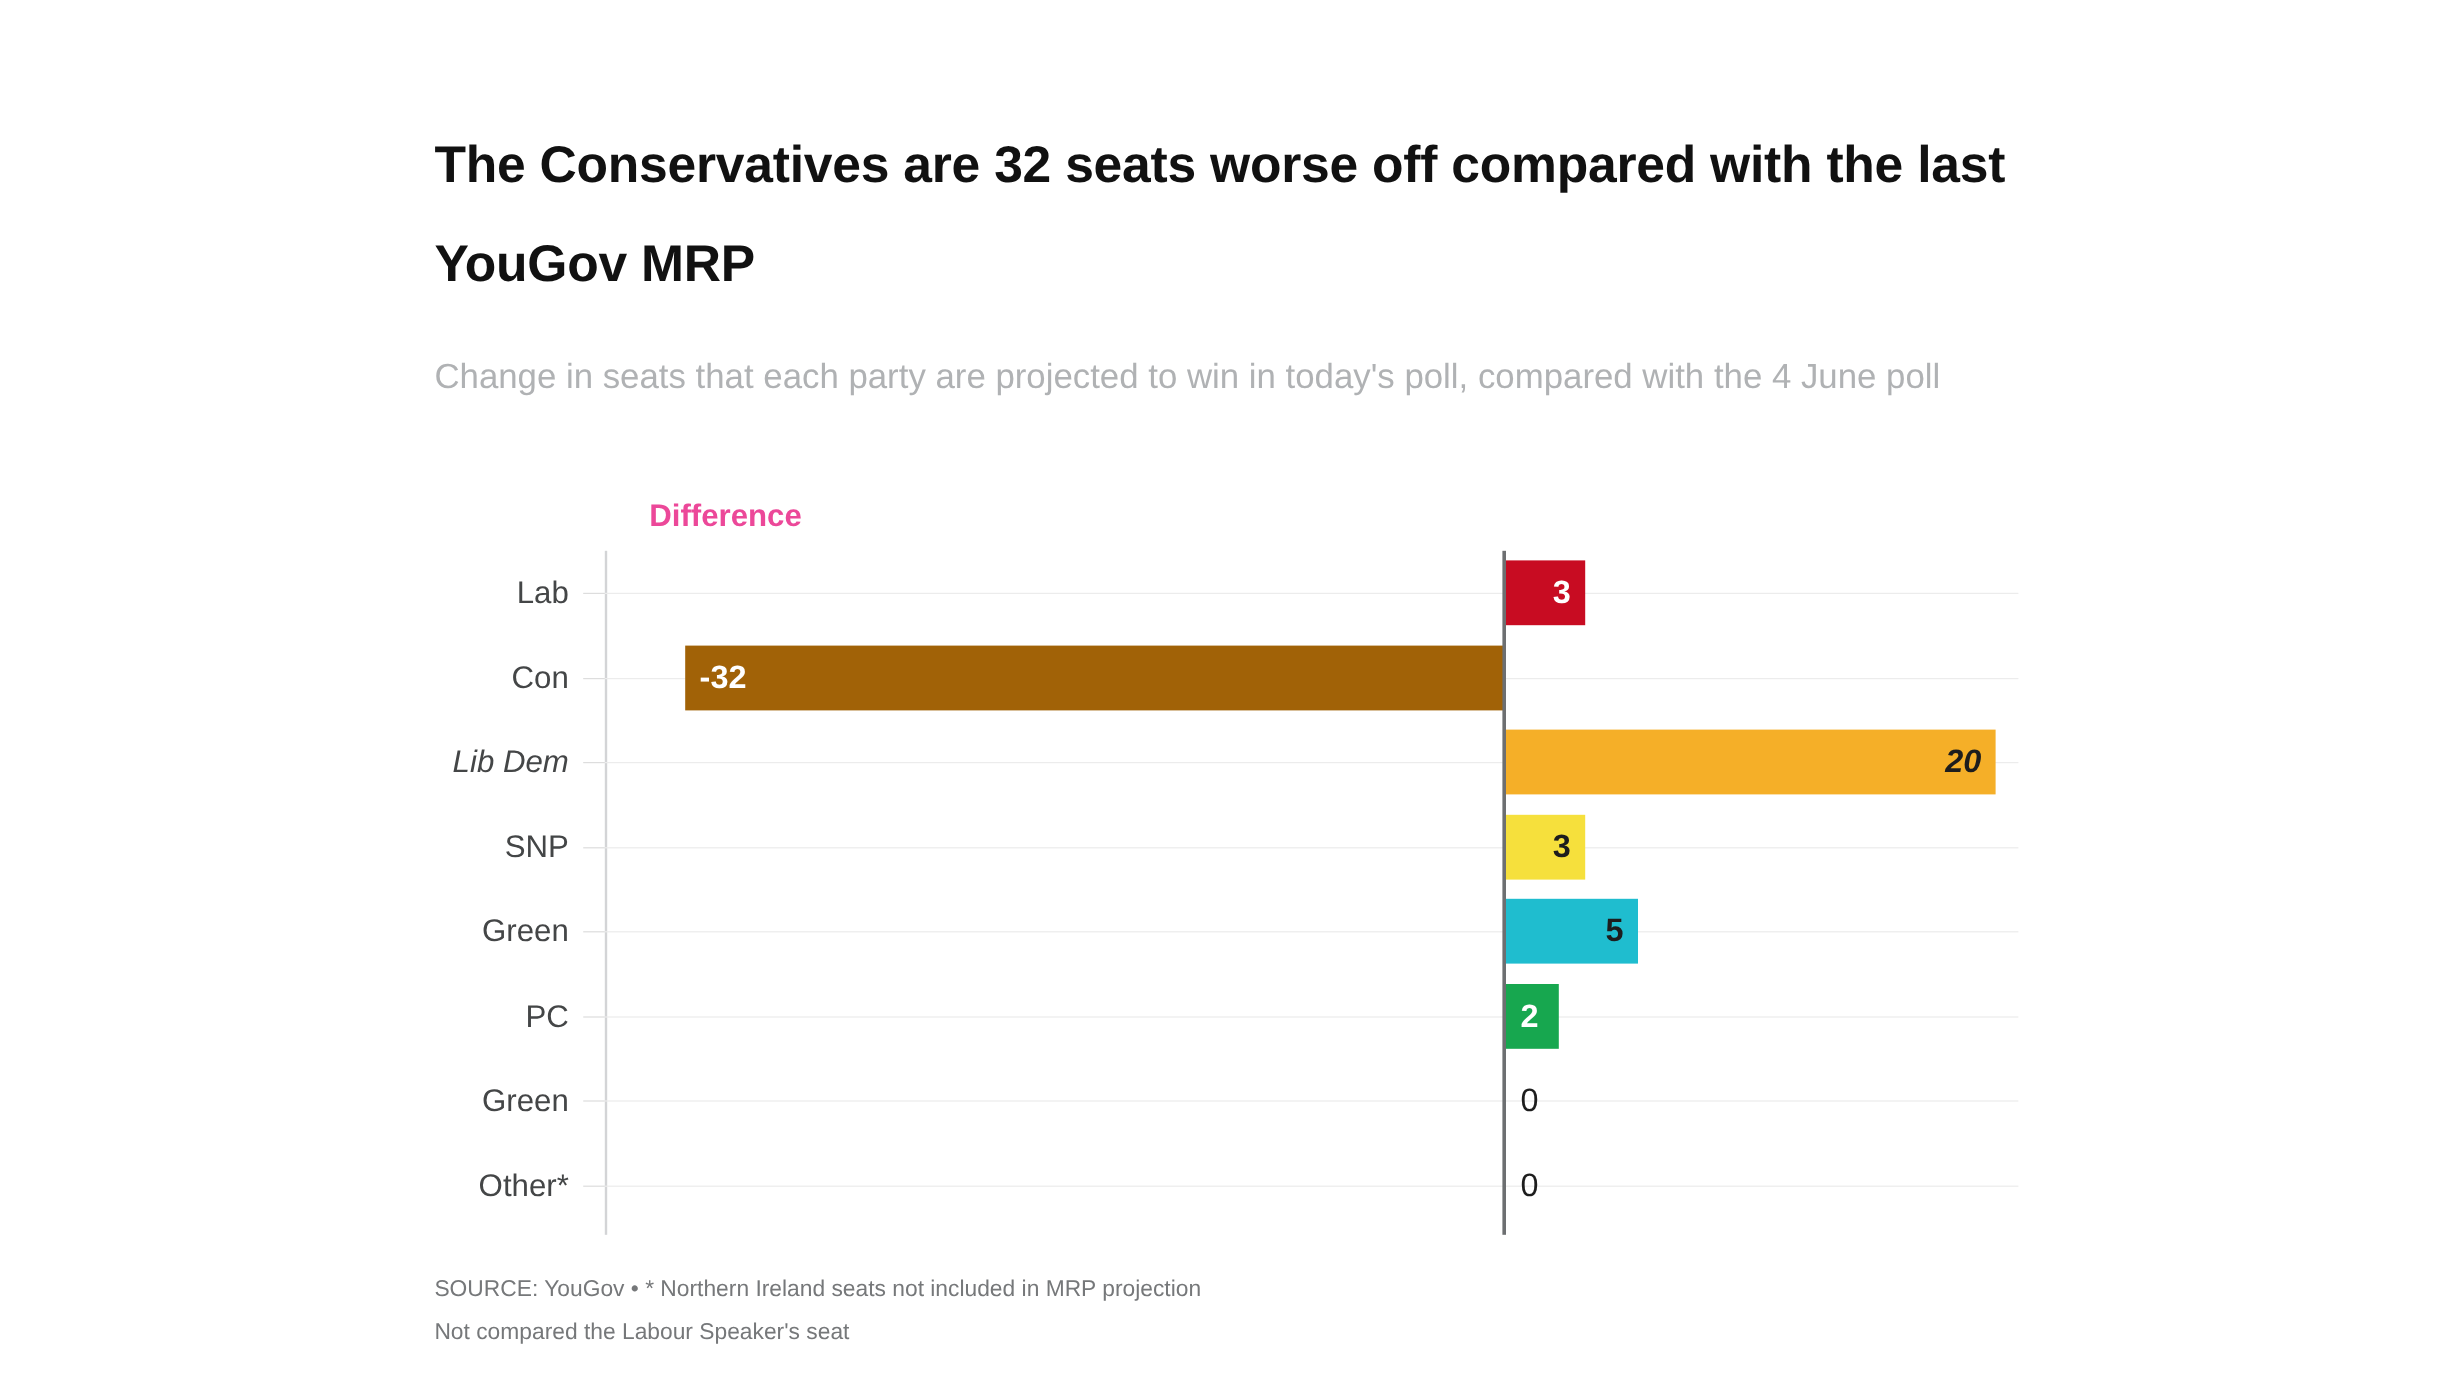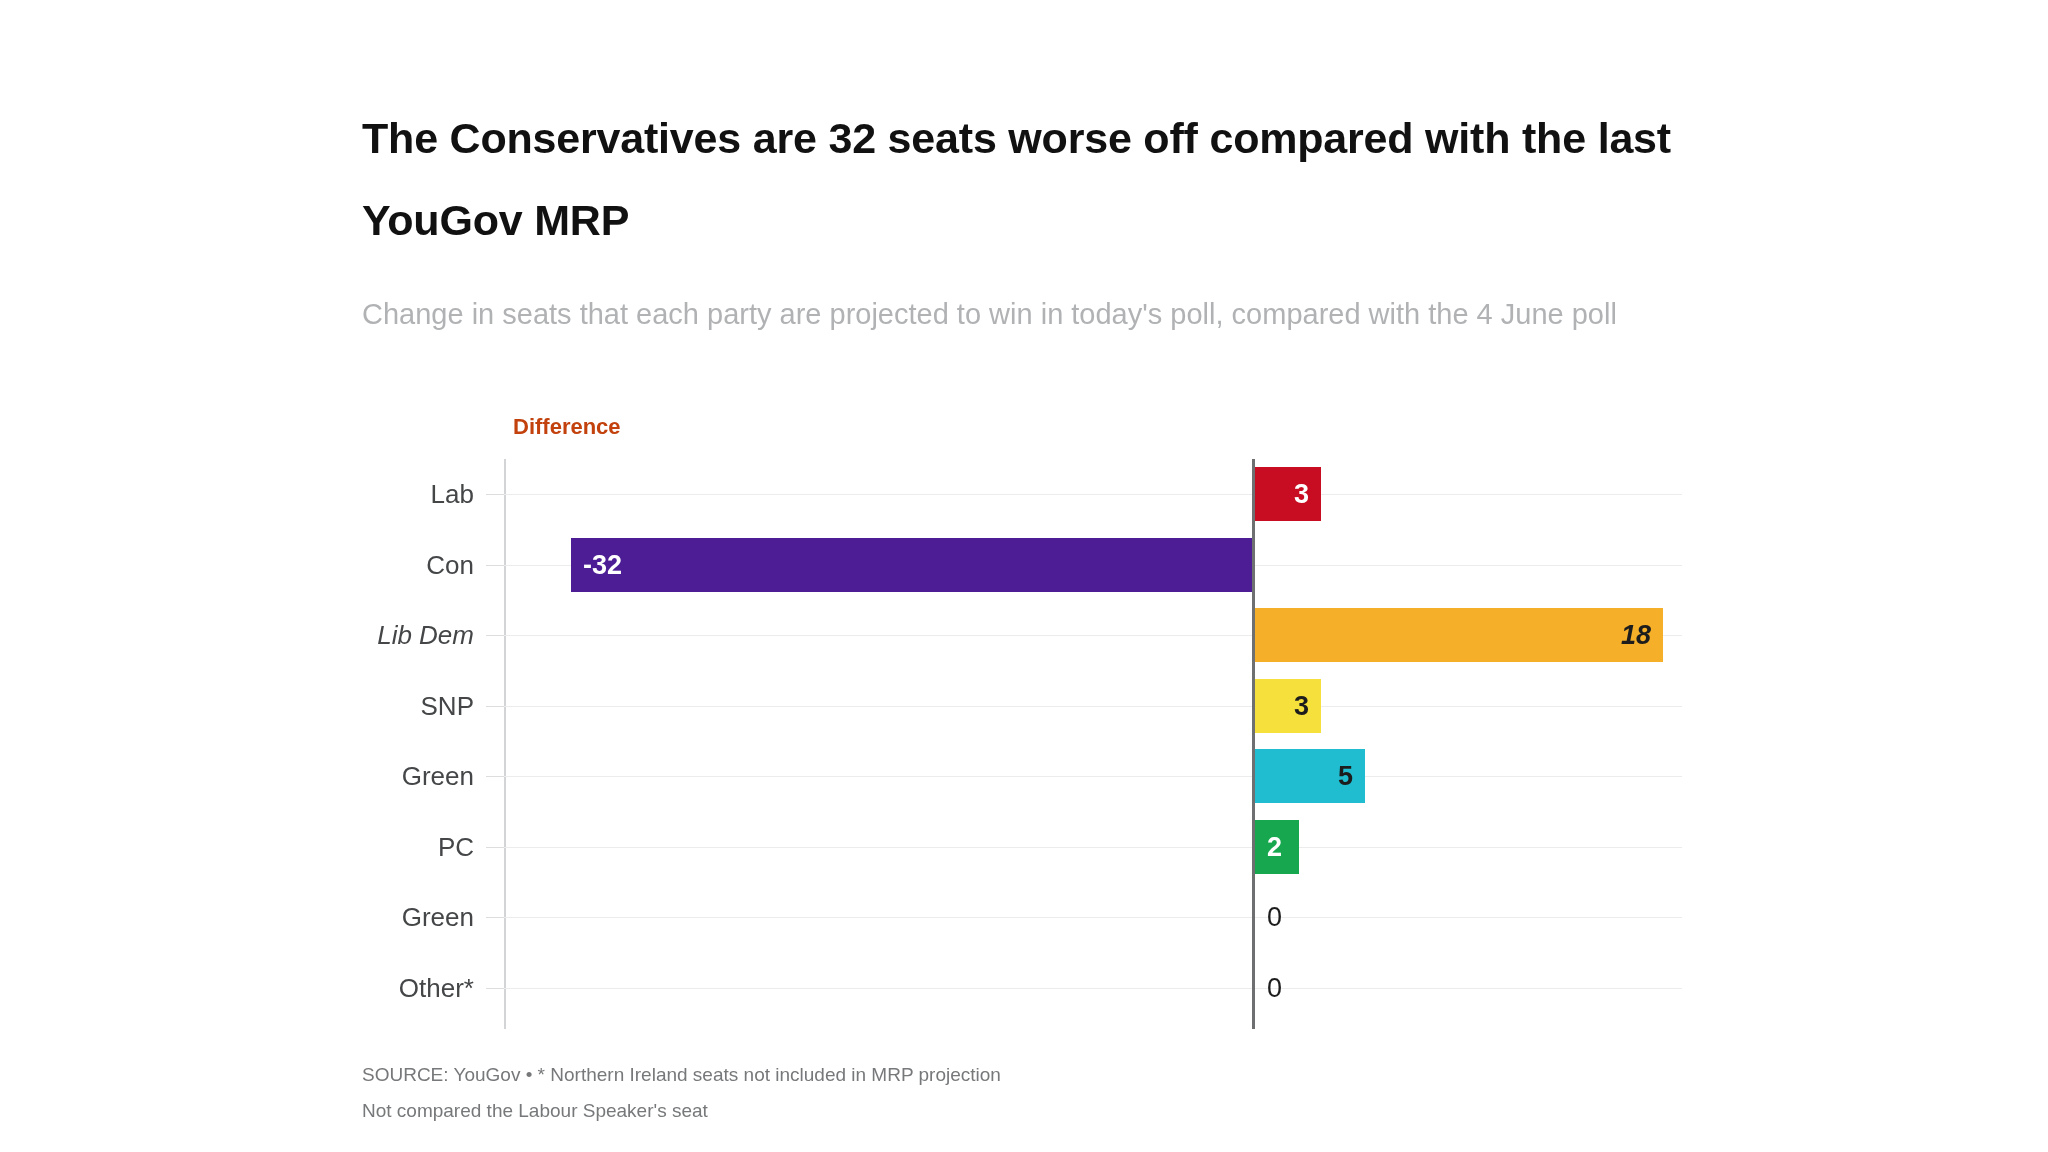--- a/index.html
+++ b/index.html
@@ -43,25 +43,25 @@
     width: 1320px;
     font-size: 29px;
     font-weight: 400;
     line-height: 47px;
     color: #b0b2b4;
   }
 
   
   .axis-header {
     position: absolute;
-    left: 513px;
+    left: 541px;
     top: 375px;
-    font-size: 22px;
+    font-size: 26px;
     font-weight: 700;
-    color: #c2410c;
+    color: #ec4899;
   }
 
   
   .chart {
     position: absolute;
     left: 0px;
     top: 420px;
     width: 1720px;
     height: 580px;
   }
@@ -184,31 +184,31 @@
         <div class="cat-label">Lab</div>
         <div class="bar" style="left:751px; width:66px; background:#C80C22;">
           <span class="bar-value inside-right">3</span>
         </div>
       </div>
 
       <div class="row" style="top:70.5px;">
         <div class="gridline"></div>
         <div class="tick"></div>
         <div class="cat-label">Con</div>
-        <div class="bar" style="left:67px; width:684px; background:#4c1d95;">
+        <div class="bar" style="left:67px; width:684px; background:#a16207;">
           <span class="bar-value inside-left">-32</span>
         </div>
       </div>
 
       <div class="row" style="top:141px;font-style:italic;">
         <div class="gridline"></div>
         <div class="tick"></div>
         <div class="cat-label">Lib Dem</div>
         <div class="bar" style="left:751px; width:408px; background:#F5AF28;">
-          <span class="bar-value dark-right">18</span>
+          <span class="bar-value dark-right">20</span>
         </div>
       </div>
 
       <div class="row" style="top:211.5px;padding-left:44px;">
         <div class="gridline"></div>
         <div class="tick"></div>
         <div class="cat-label">SNP</div>
         <div class="bar" style="left:751px; width:66px; background:#F6E03C;">
           <span class="bar-value dark-right">3</span>
         </div>

